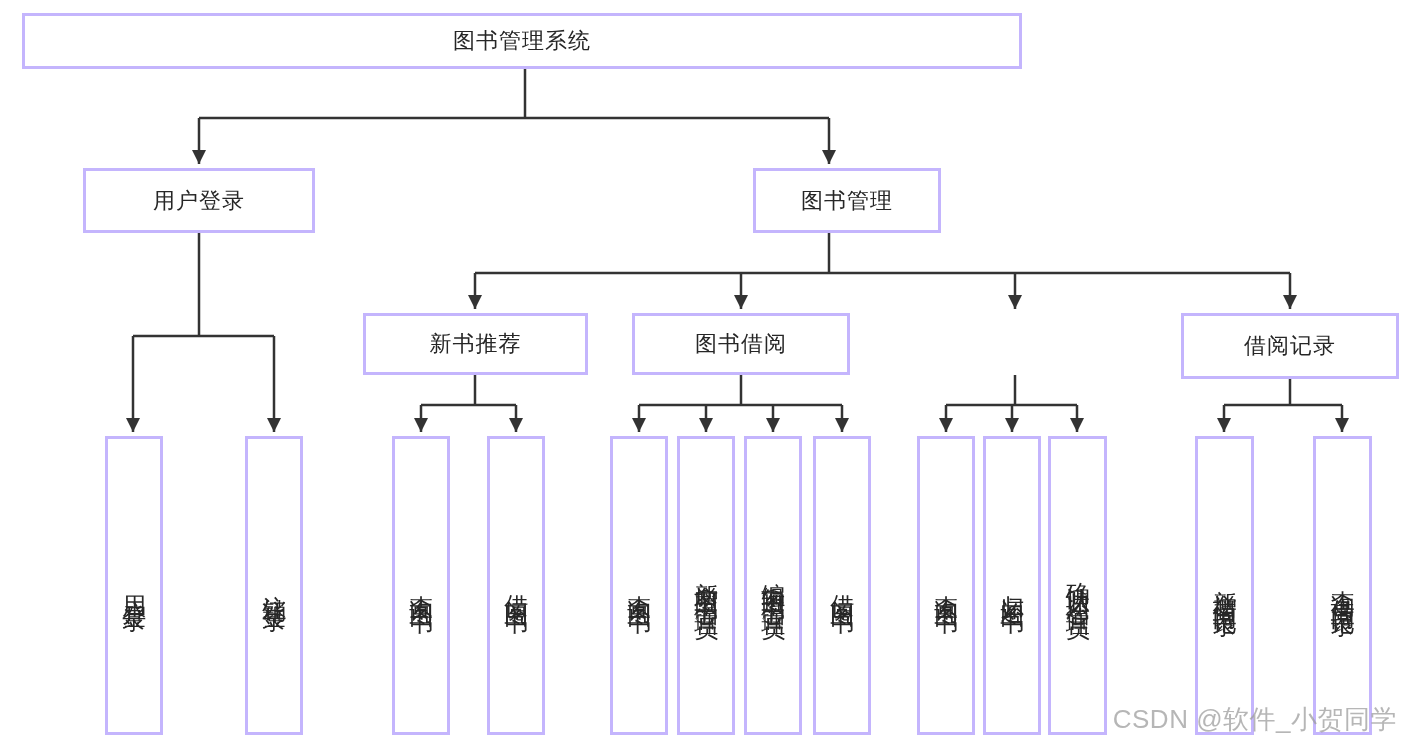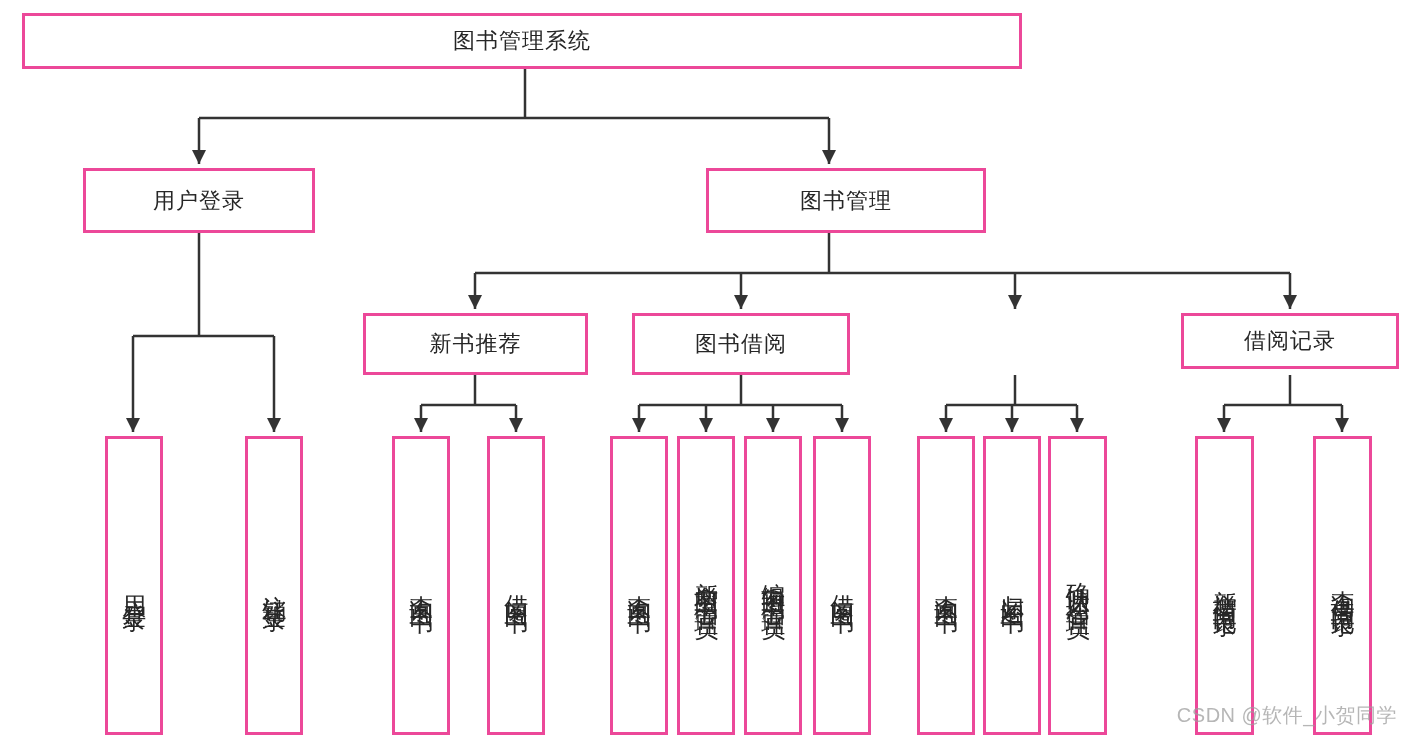--- a/index.html
+++ b/index.html
@@ -13,40 +13,40 @@
   }
   .wires {
     position: absolute;
     left: 0; top: 0;
     width: 1405px; height: 747px;
   }
   .node {
     position: absolute;
     box-sizing: border-box;
     background: #ffffff;
-    border: 3px solid #ec4899;
+    border: 3px solid #c4b5fd;
     display: flex;
     align-items: center;
     justify-content: center;
     color: #262626;
   }
   .node.h { font-size: 22px; letter-spacing: 1px; }
   .node.v { font-size: 24px; }
   .node.v .vtxt {
     writing-mode: vertical-rl;
     text-orientation: mixed;
     letter-spacing: 5px;
     line-height: 1.1;
     white-space: nowrap;
   }
   .watermark {
     position: absolute;
     right: 8px;
-    bottom: 18px;
-    font-size: 20px;
+    bottom: 10px;
+    font-size: 26px;
     color: rgba(158, 158, 158, 0.75);
     letter-spacing: 0.5px;
     pointer-events: none;
   }
 </style>
 </head>
 <body>
 
 <div class="stage">
 
@@ -103,31 +103,31 @@
     </g>
   </svg>
 
   <div class="node h" style="left:22px; top:13px; width:1000px; height:56px">
     <span>图书管理系统</span>
   </div>
 
   <div class="node h" style="left:83px; top:168px; width:232px; height:65px">
     <span>用户登录</span>
   </div>
-  <div class="node h" style="left:706px; top:168px; width:280px; height:65px">
+  <div class="node h" style="left:753px; top:168px; width:188px; height:65px">
     <span>图书管理</span>
   </div>
 
   <div class="node h" style="left:632px; top:313px; width:218px; height:62px">
     <span>图书借阅</span>
   </div>
   <div class="node h" style="left:363px; top:313px; width:225px; height:62px">
     <span>新书推荐</span>
   </div>
-  <div class="node h" style="left:1181px; top:313px; width:218px; height:56px">
+  <div class="node h" style="left:1181px; top:313px; width:218px; height:66px">
     <span>借阅记录</span>
   </div>
 
   <div class="node v" style="left:105px; top:436px; width:58px; height:299px">
     <span class="vtxt">用户登录</span>
   </div>
   <div class="node v" style="left:245px; top:436px; width:58px; height:299px">
     <span class="vtxt">注销登录</span>
   </div>
 

